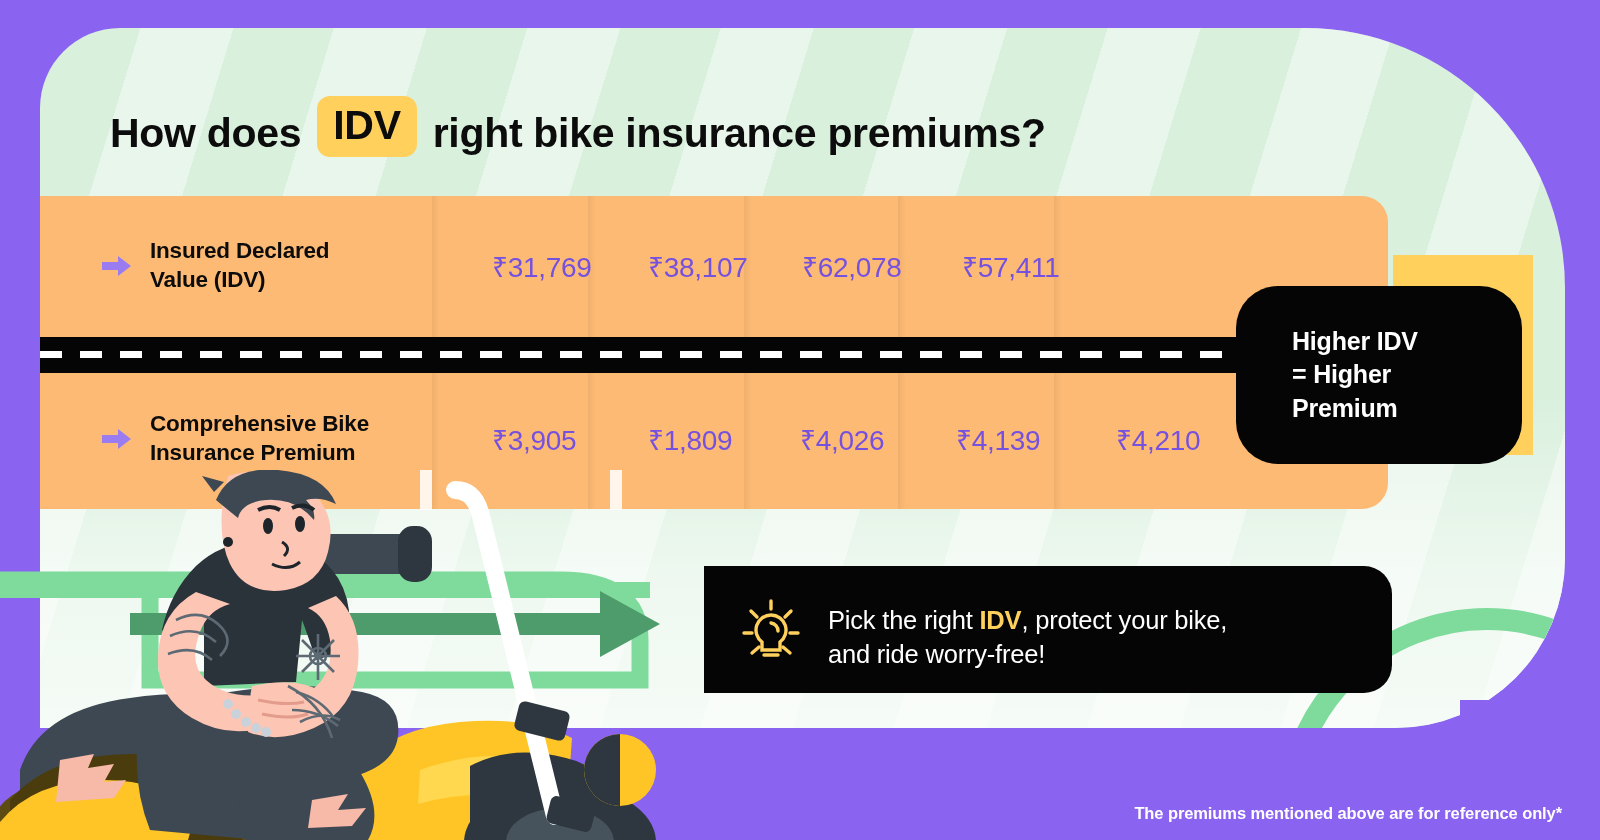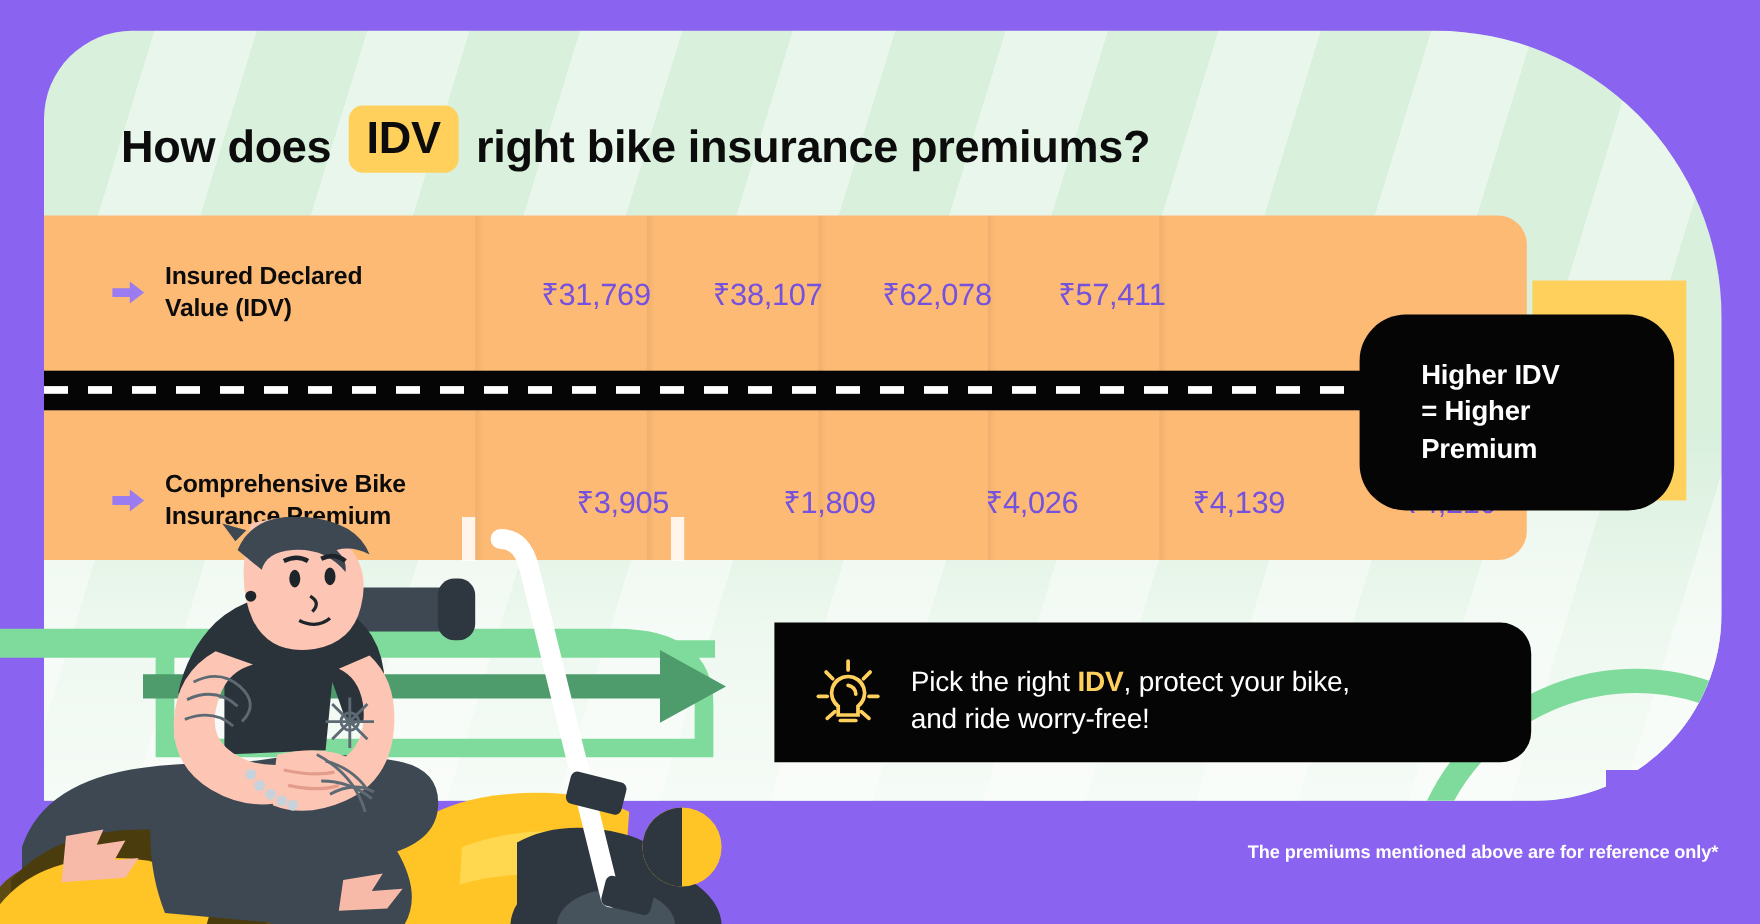--- a/index.html
+++ b/index.html
@@ -68,21 +68,21 @@
   }
   .col-sep{
     position:absolute; top:0; bottom:0; width:13px;
     background:linear-gradient(90deg, rgba(0,0,0,.055), rgba(0,0,0,.0) 60%);
   }
   .row{
     position:absolute; left:0; width:100%; height:140px;
     display:flex; align-items:center;
   }
   #row-idv{ top:0; }
-  #row-prem{ top:189px;gap:32px; }
+  #row-prem{ top:173px; }
   .row-label{
     width:396px; padding-left:62px;
     display:flex; align-items:center; gap:18px;
   }
   .bullet-arrow{ flex:0 0 auto; width:30px; height:22px; }
   .row-label-text{
     font-size:22.5px; font-weight:bold; color:#0c0c0c;
     line-height:1.28; letter-spacing:-.2px;
   }
   .cell{
@@ -131,21 +131,21 @@
   }
   #bulb-icon{ flex:0 0 auto; width:62px; height:70px; }
   #tip-text{
     color:#ffffff; font-size:25.5px; font-weight:500;
     line-height:1.32; letter-spacing:-.2px;margin-top:16px;
   }
   .tip-hl{ color:#ffd15c; font-weight:bold; }
 
   
   #footnote{
-    position:absolute; right:38px; top:766px;
+    position:absolute; right:38px; top:804px;
     color:#ffffff; font-size:16.5px; font-weight:bold;
     letter-spacing:-.1px; z-index:14;
   }
 
   
   #illo{
     position:absolute; left:0px; top:470px;
     width:780px; height:370px; z-index:11;
   }
 </style>

